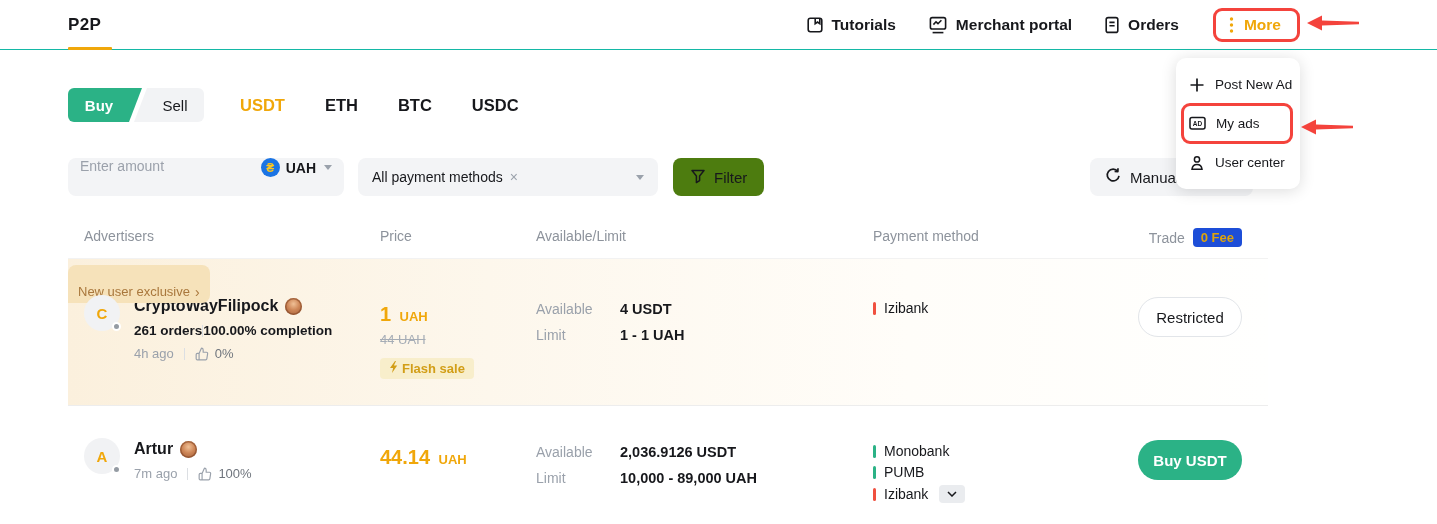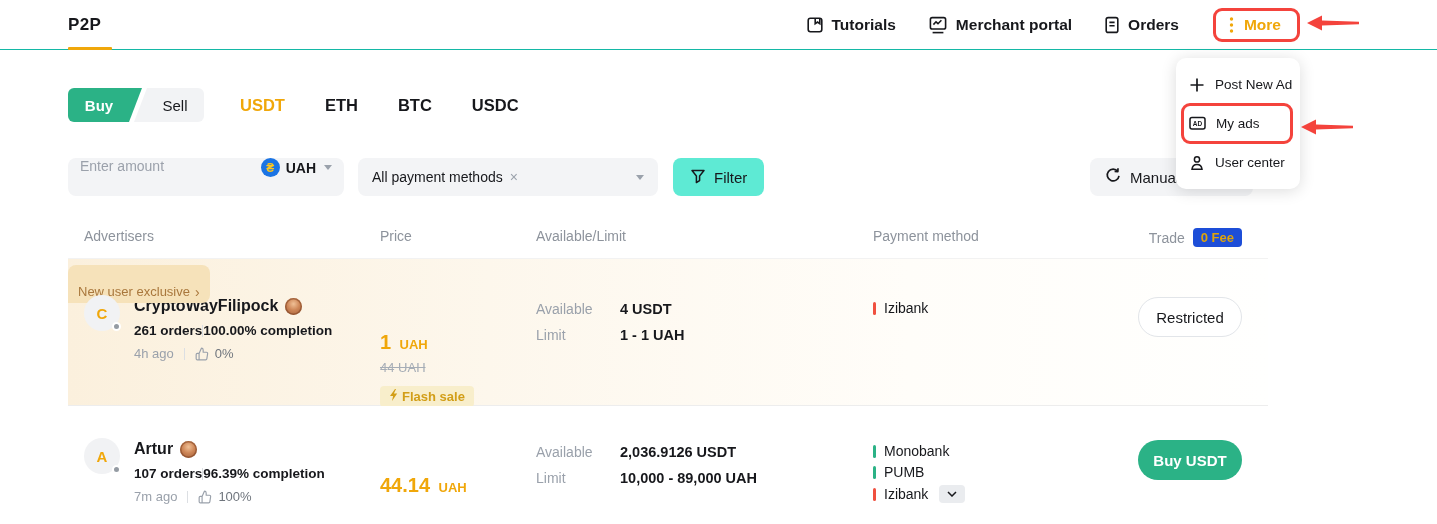--- a/index.html
+++ b/index.html
@@ -38,21 +38,21 @@
   .amount-input { flex:1; min-width:0; border:none; background:transparent; outline:none; font-size:14px; color:#17181c; font-family:inherit; }
   .amount-input::placeholder { color:#9ba1ab; }
   .uah-chip { display:flex; align-items:center; gap:6px; cursor:pointer; }
   .uah-coin { width:19px; height:19px; border-radius:50%; background:#1b74e4; color:#ffc61c; font-size:12px; font-weight:700; display:flex; align-items:center; justify-content:center; }
   .uah-label { font-size:14px; font-weight:600; }
   .caret { width:0; height:0; border-left:4px solid transparent; border-right:4px solid transparent; border-top:5px solid #9aa1ab; margin-left:2px; }
   .pay-select { position:absolute; left:358px; top:158px; width:300px; height:38px; background:#f3f4f6; border-radius:8px; display:flex; align-items:center; padding:0 14px; cursor:pointer; }
   .pay-select-label { font-size:14px; color:#17181c; }
   .pay-select-x { font-size:14px; color:#9aa1ab; margin-left:7px; cursor:pointer; }
   .pay-select .caret { margin-left:auto; }
-  .filter-btn { position:absolute; left:673px; top:158px; height:38px; padding:0 17px; background:#5eead4; border-radius:8px; display:flex; align-items:center; gap:8px; font-size:15px; cursor:pointer; }
+  .filter-btn { position:absolute; left:673px; top:158px; height:38px; padding:0 17px; background:#4d7c0f; border-radius:8px; display:flex; align-items:center; gap:8px; font-size:15px; cursor:pointer; }
   .manual-btn { position:absolute; left:1090px; top:158px; width:163px; height:38px; background:#f3f4f6; border-radius:8px; display:flex; align-items:center; gap:9px; padding-left:14px; font-size:15px; z-index:1; cursor:pointer; }
 
   
   .grid { display:grid; grid-template-columns:296px 156px 337px 257px 154px; }
   .thead { position:absolute; left:68px; top:228px; width:1200px; font-size:14px; color:#8d939c; }
   .th { padding-left:16px; }
   .th-action { display:flex; align-items:center; justify-content:flex-end; gap:8px; padding-right:26px; }
   .fee-badge { background:#1d4ed8; color:#dfa409; font-size:13px; font-weight:600; padding:2px 8px; border-radius:4px; }
   .offers { position:absolute; left:68px; top:258px; width:1200px; }
   .row { position:relative; }
@@ -68,21 +68,21 @@
   .status-dot { position:absolute; right:-1px; bottom:0; width:9px; height:9px; border-radius:50%; background:#949ba3; border:2px solid #fff; }
   .adv-name-line { display:flex; align-items:center; margin-top:2px; }
   .adv-name { font-size:16px; font-weight:700; cursor:pointer; }
   .medal { width:17px; height:17px; border-radius:50%; margin-left:7px; background:radial-gradient(circle at 50% 35%, #f0c096 0%, #cd8556 45%, #9a5836 100%); box-shadow:inset 0 0 0 1.5px rgba(122,62,30,.5); }
   .stats { margin-top:8px; font-size:13.5px; font-weight:600; display:flex; align-items:center; }
   .vdiv { width:1px; height:12px; background:#dcdfe3; }
   .meta { margin-top:8px; font-size:13px; color:#9aa1ab; display:flex; align-items:center; gap:10px; }
   .meta .rating { color:#6f757d; }
   .meta .thumb { display:flex; align-items:center; margin-right:-4px; }
 
-  .c-price { padding-left:16px;margin-top:28px; }
+  .c-price { padding-left:16px; }
   .price-line { margin-top:8px; color:#f0a70a; }
   .price-val { font-size:20px; font-weight:800; }
   .price-cur { font-size:13px; font-weight:700; margin-left:4px; }
   .old-price { margin-top:6px; font-size:13px; color:#a6adb6; text-decoration:line-through; }
   .flash { margin-top:11px; display:inline-flex; align-items:center; gap:4px; background:#f8eecb; color:#d29e17; font-size:13px; font-weight:600; padding:3px 9px; border-radius:4px; }
 
   .c-avail { padding-left:16px; }
   .al-line { display:flex; align-items:baseline; font-size:14px; margin-top:6px; }
   .al-line + .al-line { margin-top:10px; }
   .al-label { width:84px; color:#9aa1ab; flex:none; }
@@ -316,25 +316,20 @@
         <div class="c-adv">
           <div class="avatar">
             <span>A</span>
             <i class="status-dot"></i>
           </div>
           <div>
             <div class="adv-name-line">
               <span class="adv-name">Artur</span>
               <i class="medal"></i>
             </div>
-            <div class="stats">
-              <span>107 orders</span>
-              <i class="vdiv"></i>
-              <span>96.39% completion</span>
-            </div>
             <div class="meta">
               <span>7m ago</span>
               <i class="vdiv"></i>
               <span class="thumb">
                 <svg width="14" height="14" viewBox="0 0 24 24" fill="none" stroke="#9aa1ab" stroke-width="2" stroke-linejoin="round">
                     <path d="M14 9V5a3 3 0 0 0-3-3l-4 9v11h11.28a2 2 0 0 0 2-1.7l1.38-9a2 2 0 0 0-2-2.3zM7 22H4a2 2 0 0 1-2-2v-7a2 2 0 0 1 2-2h3"></path>
                   </svg>
               </span>
               <span class="rating">100%</span>
             </div>

